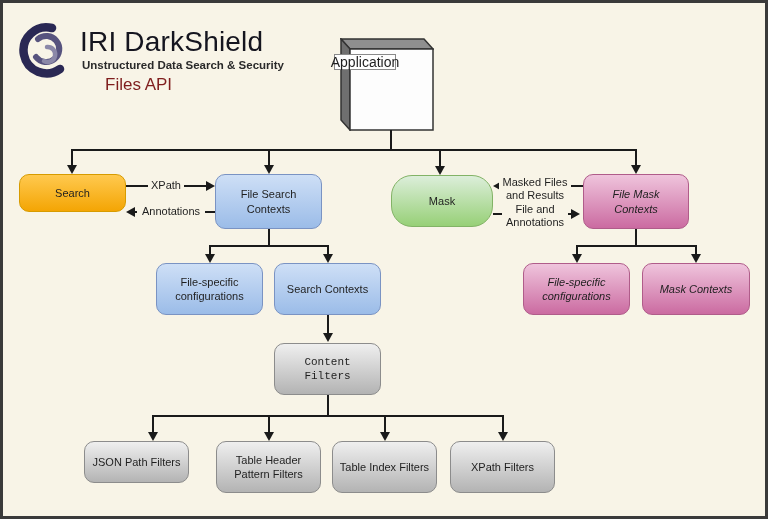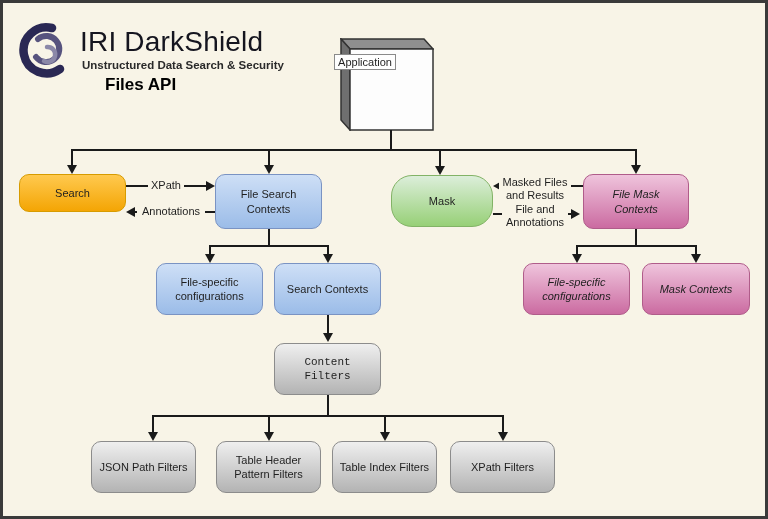--- a/index.html
+++ b/index.html
@@ -5,26 +5,26 @@
   * { margin: 0; padding: 0; box-sizing: border-box; }
   body { font-family: "Liberation Sans", sans-serif; background: #dddddd; }
   #canvas {
     position: relative; width: 768px; height: 519px;
     background: #F8F4E7; border: 3px solid #3A3A3A; overflow: hidden;
   }
   
   #logo { position: absolute; left: 12px; top: 17px; width: 60px; height: 60px; }
   #brand-name { position: absolute; left: 77px; top: 23px; font-size: 28px; font-weight: 400; color: #15151F; letter-spacing: 0.2px; }
   #tagline { position: absolute; left: 79px; top: 56px; font-size: 11.5px; font-weight: 600; color: #2A2A2A; }
-  #page-title { position: absolute; left: 102px; top: 72px; font-size: 17px; font-weight: 700; color: #000000; }
+  #page-title { position: absolute; left: 102px; top: 72px; font-size: 17px; font-weight: 400; color: #7f1d1d; }
   
   #app-cube { position: absolute; left: 337px; top: 35px; width: 94px; height: 93px; }
   #app-label {
     position: absolute; left: 331px; top: 51px; width: 62px; height: 16px;
-    background: #FEFEFE; border: 1px solid #8A8A8A; font-size: 11px; color: #1F1F1F;
+    background: #FEFEFE; border: 1px solid #8A8A8A; font-size: 14px; color: #1F1F1F;
     display: flex; align-items: center; justify-content: center;
   }
   
   .node {
     position: absolute; border-radius: 10px; border: 1px solid;
     display: flex; align-items: center; justify-content: center; text-align: center;
     font-size: 11px; line-height: 1.3; color: #1F1F1F; padding: 2px 6px;
   }
   .orange { background: linear-gradient(to bottom, #FFC94F, #F4A504); border-color: #D79B00; }
   .blue   { background: linear-gradient(to bottom, #CUSTOM, #9BBCE8); }
@@ -130,18 +130,18 @@
   <div class="node green" style="left:388px;top:172px;width:102px;height:52px;border-radius:21px;">Mask</div>
   <div class="node pink" style="left:580px;top:171px;width:106px;height:55px;">File Mask Contexts</div>
 
   <div class="node blue" style="left:153px;top:260px;width:107px;height:52px;">File-specific configurations</div>
   <div class="node blue" style="left:271px;top:260px;width:107px;height:52px;">Search Contexts</div>
   <div class="node pink" style="left:520px;top:260px;width:107px;height:52px;">File-specific configurations</div>
   <div class="node pink" style="left:639px;top:260px;width:108px;height:52px;">Mask Contexts</div>
 
   <div class="node gray" style="left:271px;top:340px;width:107px;height:52px;font-family:Liberation Mono, monospace;">Content Filters</div>
 
-  <div class="node gray" style="left:88px;top:438px;width:105px;height:52px;">JSON Path Filters</div>
+  <div class="node gray" style="left:81px;top:438px;width:105px;height:42px;">JSON Path Filters</div>
   <div class="node gray" style="left:213px;top:438px;width:105px;height:52px;">Table Header Pattern Filters</div>
   <div class="node gray" style="left:329px;top:438px;width:105px;height:52px;">Table Index Filters</div>
   <div class="node gray" style="left:447px;top:438px;width:105px;height:52px;">XPath Filters</div>
 
 </div>
 
 </body></html>

